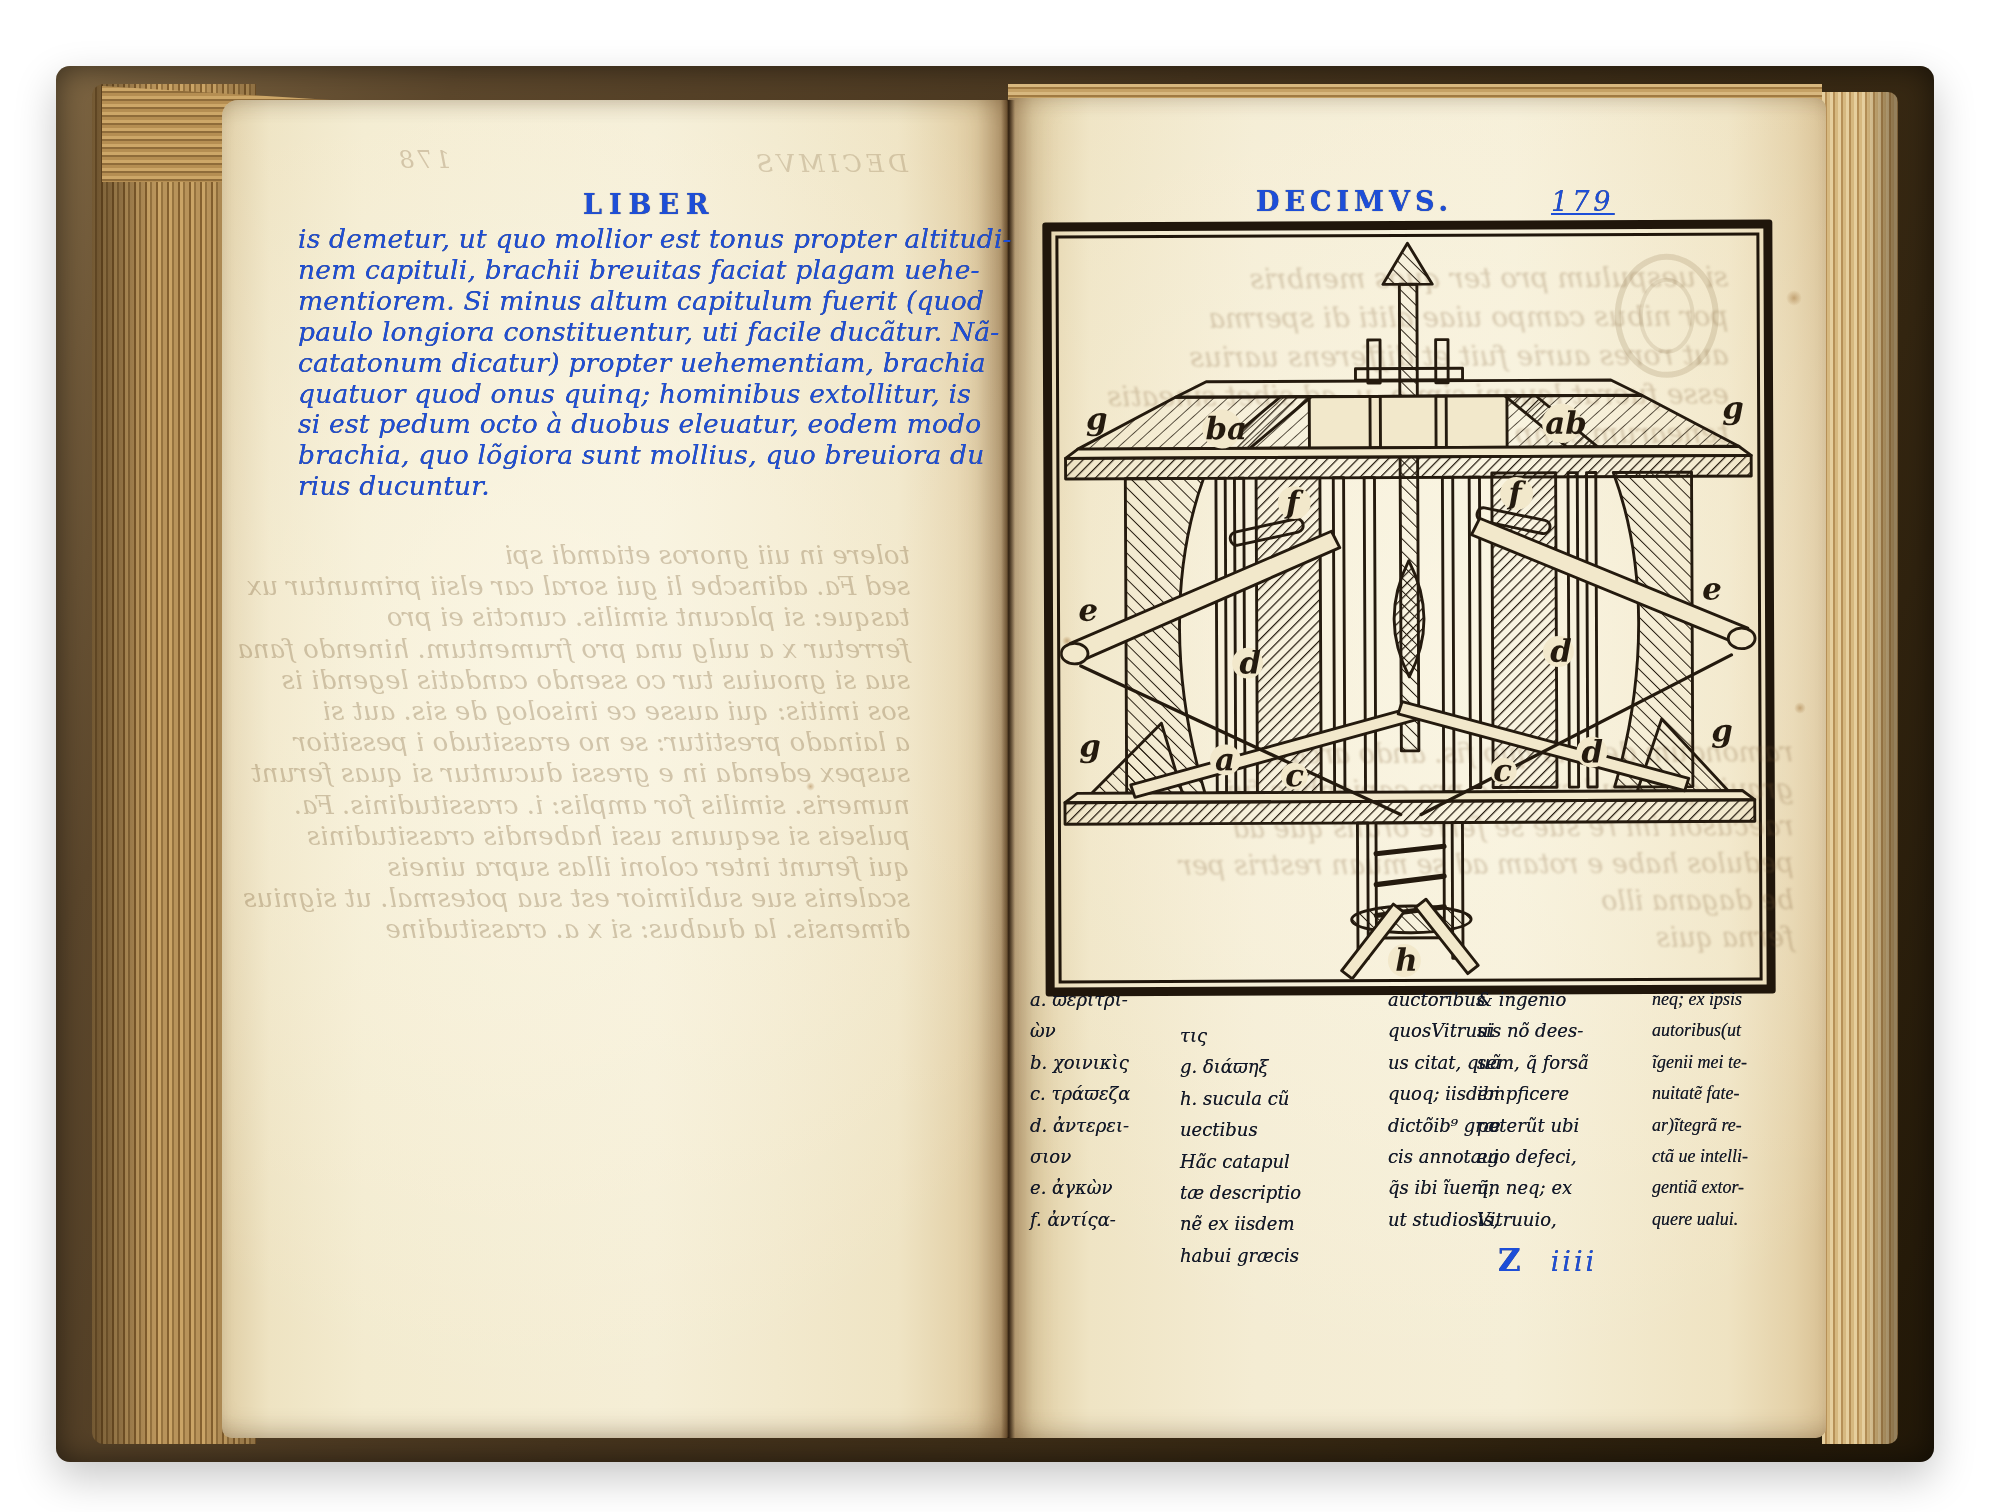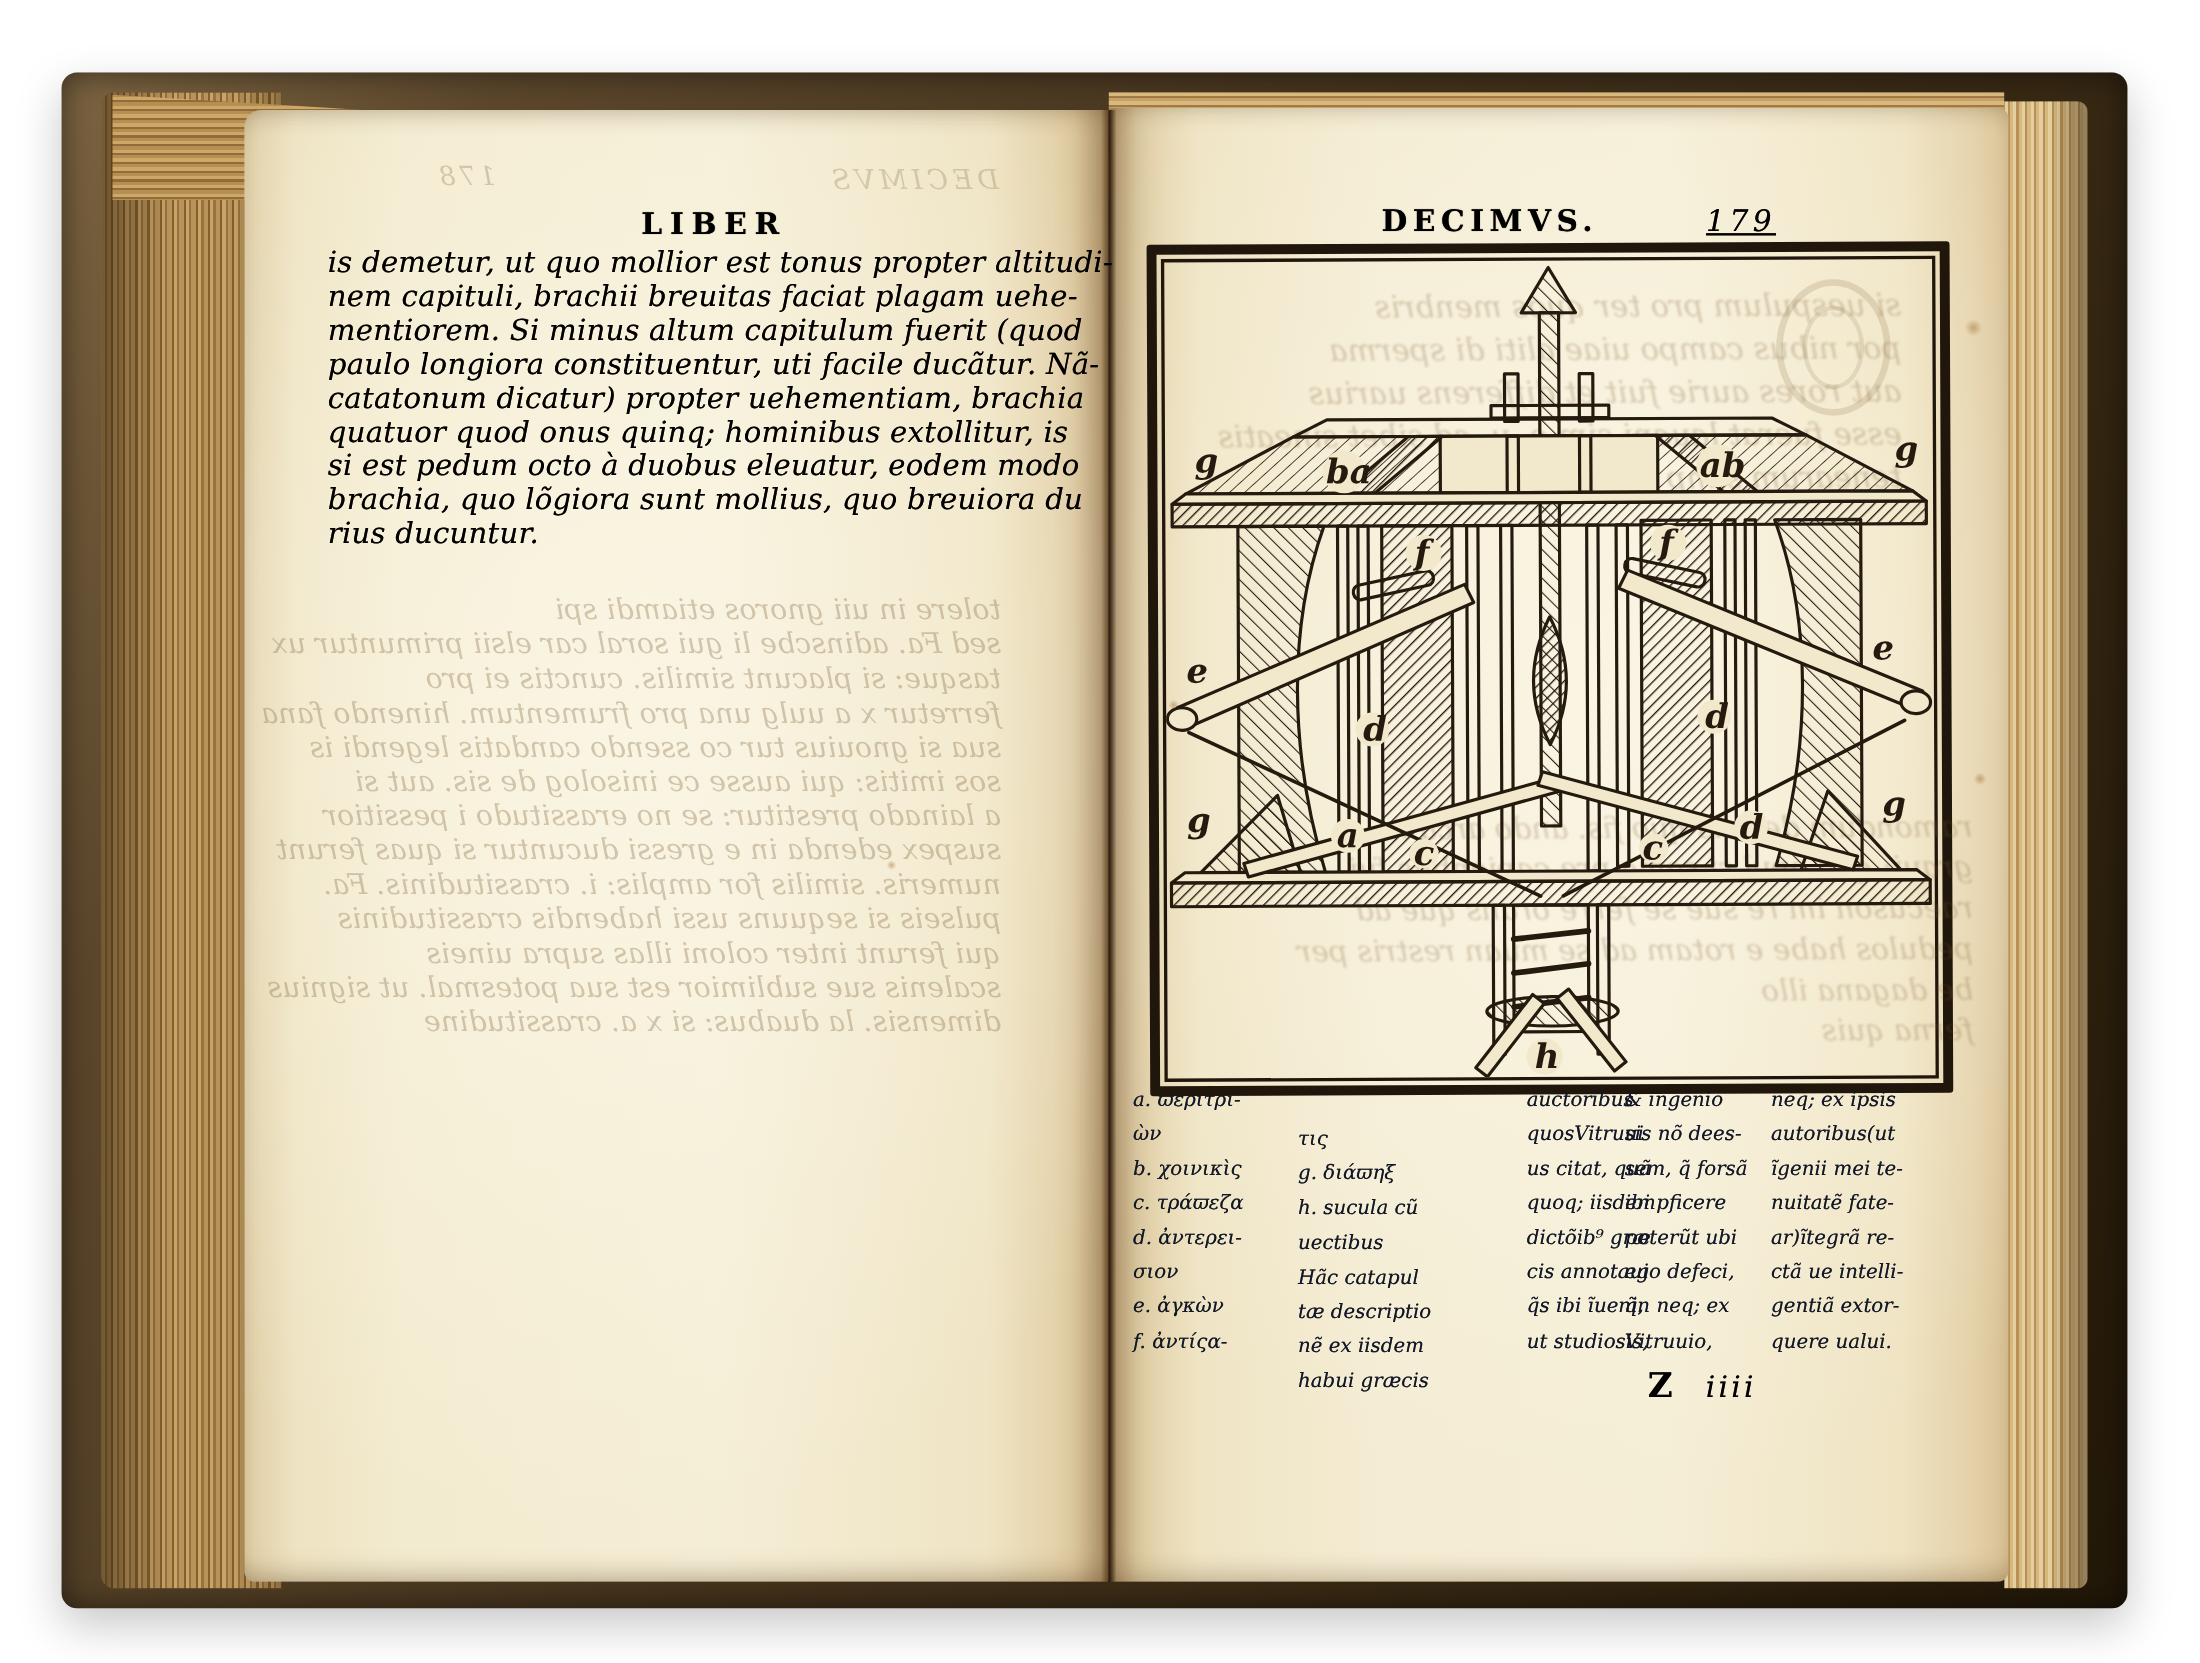--- a/index.html
+++ b/index.html
@@ -57,21 +57,21 @@
                inset 0 12px 20px -14px rgba(80,50,20,.25);
   }
   .gutter{
     left:1001px;top:100px;width:14px;height:1338px;
     background:linear-gradient(90deg, rgba(60,35,10,0) 0%, rgba(60,35,10,.5) 42%, rgba(28,14,2,.85) 55%, rgba(60,35,10,0) 100%);
   }
   .fox{position:absolute;border-radius:50%;
     background:radial-gradient(circle, rgba(150,100,40,.45) 0%, rgba(150,100,40,0) 70%);}
 
   
-  .ink{color:#000000;}
+  .ink{color:#1d4ed8;}
   .rh{font-weight:bold;font-size:27px;letter-spacing:7px;text-shadow:0 0 .8px rgba(42,32,19,.9);white-space:nowrap;}
   .rh-right{letter-spacing:5px;}
   .pageno{font-style:italic;font-size:27px;letter-spacing:4px;text-shadow:0 0 .6px rgba(42,32,19,.8);text-decoration:underline;}
   .latin-block{left:298px;top:224px;}
   .latin-block div{
     font-style:italic;font-size:26.5px;line-height:30.9px;letter-spacing:.2px;
     white-space:nowrap;text-shadow:0 0 .6px rgba(42,32,19,.85);
   }
   .gcol{position:absolute;top:984px;font-style:italic;font-size:18px;line-height:31.4px;
     white-space:nowrap;color:#0f172a;text-shadow:0 0 .5px rgba(42,32,19,.75);}
@@ -350,21 +350,21 @@
 <div class="gcol" style="left:1477px;">
   <div>&amp; ingenio</div>
   <div>sis nõ dees-</div>
   <div>sem, q̃ forsã</div>
   <div>ibi pficere</div>
   <div>poterũt ubi</div>
   <div>ego defeci,</div>
   <div>q̃n neq; ex</div>
   <div>Vitruuio,</div>
 </div>
-<div class="gcol" style="left:1610px;">
+<div class="gcol" style="left:1652px;font-family:Liberation Serif, serif;">
   <div>neq; ex ipsis</div>
   <div>autoribus(ut</div>
   <div>ĩgenii mei te-</div>
   <div>nuitatẽ fate-</div>
   <div>ar)ĩtegrã re-</div>
   <div>ctã ue intelli-</div>
   <div>gentiã extor-</div>
   <div>quere ualui.</div>
 </div>
 

